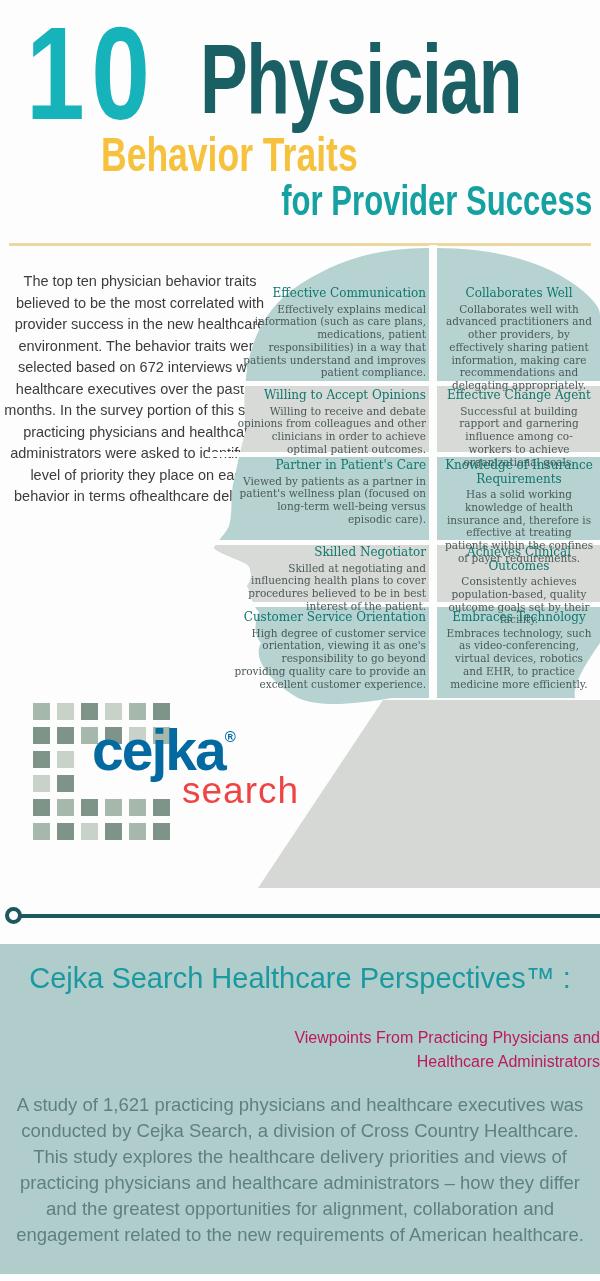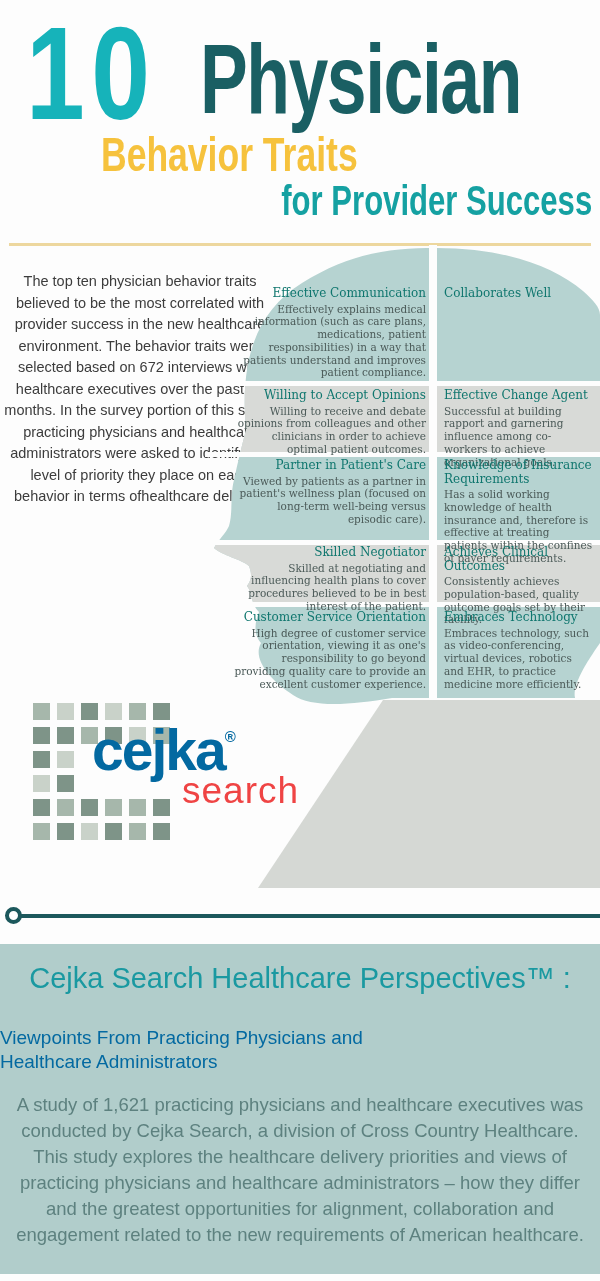--- a/index.html
+++ b/index.html
@@ -20,21 +20,21 @@
   
   .intro{position:absolute;left:4px;top:271px;width:272px;text-align:center;
          font-size:14.5px;line-height:21.5px;color:#3c3c3c;font-weight:500;}
 
   
   .sil{position:absolute;left:0;top:245px;width:600px;height:650px;}
 
   
   .trait{position:absolute;font-family:"DejaVu Serif","Liberation Serif",serif;}
   .trait.left{left:230px;width:196px;text-align:right;}
-  .trait.right{left:444px;width:150px;text-align:left;}
+  .trait.right{left:444px;width:150px;text-align:center;}
   .trait h3{margin:0 0 2px 0;font-size:12px;line-height:13.5px;color:#0f766e;font-weight:normal;}
   .trait p{margin:0;font-size:10.5px;line-height:12.8px;color:#4b5a58;}
 
   
   .logo-grid{position:absolute;left:33px;top:703px;width:140px;height:140px;}
   .logo-grid .sq{position:absolute;width:17px;height:17px;}
   .logo-word{position:absolute;left:92px;top:722px;font-size:57px;font-weight:bold;color:#0369a1;
              letter-spacing:-2px;line-height:1;}
   .logo-reg{font-size:15px;vertical-align:28px;letter-spacing:0;}
   .logo-sub{position:absolute;left:182px;top:772px;font-size:37px;color:#ef4444;
@@ -42,22 +42,22 @@
 
   
   .ring{position:absolute;left:5px;top:907px;width:9px;height:9px;border:4.5px solid #1c585c;
         border-radius:50%;background:#ffffff;}
   .teal-rule{position:absolute;left:21px;right:0;top:914px;height:4px;background:#1c585c;}
 
   
   .panel{position:absolute;left:0;top:944px;width:600px;height:330px;background:#b1cdcb;}
   .panel-heading{position:absolute;left:0;top:18px;width:100%;text-align:center;
                  font-size:29px;color:#1a99a1;font-weight:400;}
-  .panel-sub{position:absolute;left:0;top:82px;width:100%;text-align:left;
-             font-size:19px;line-height:24px;color:#0369a1;font-weight:500;}
+  .panel-sub{position:absolute;left:0;top:82px;width:100%;text-align:right;
+             font-size:16px;line-height:24px;color:#be185d;font-weight:500;}
   .panel-body{position:absolute;left:12px;top:148px;width:576px;text-align:center;
               font-size:18.5px;line-height:26px;color:#5d817f;font-weight:500;}
 </style>
 </head>
 <body>
 
 <div id="canvas">
 
   <div class="t-num">10</div>
   <div class="t-word">Physician</div>
@@ -137,20 +137,21 @@
     <h3>Skilled Negotiator</h3>
     <p>Skilled at negotiating and influencing health plans to cover procedures believed to be in best interest of the patient.</p>
   </div>
   <div class="trait left" style="top:611px">
     <h3>Customer Service Orientation</h3>
     <p>High degree of customer service orientation, viewing it as one's responsibility to go beyond providing quality care to provide an excellent customer experience.</p>
   </div>
 
   <div class="trait right" style="top:287px">
     <h3>Collaborates Well</h3>
+    <p>Collaborates well with advanced practitioners and other providers, by effectively sharing patient information, making care recommendations and delegating appropriately.</p>
   </div>
   <div class="trait right" style="top:389px">
     <h3>Effective Change Agent</h3>
     <p>Successful at building rapport and garnering influence among co-workers to achieve organizational goals.</p>
   </div>
   <div class="trait right" style="top:459px">
     <h3>Knowledge of Insurance Requirements</h3>
     <p>Has a solid working knowledge of health insurance and, therefore is effective at treating patients within the confines of payer requirements.</p>
   </div>
   <div class="trait right" style="top:546px">

